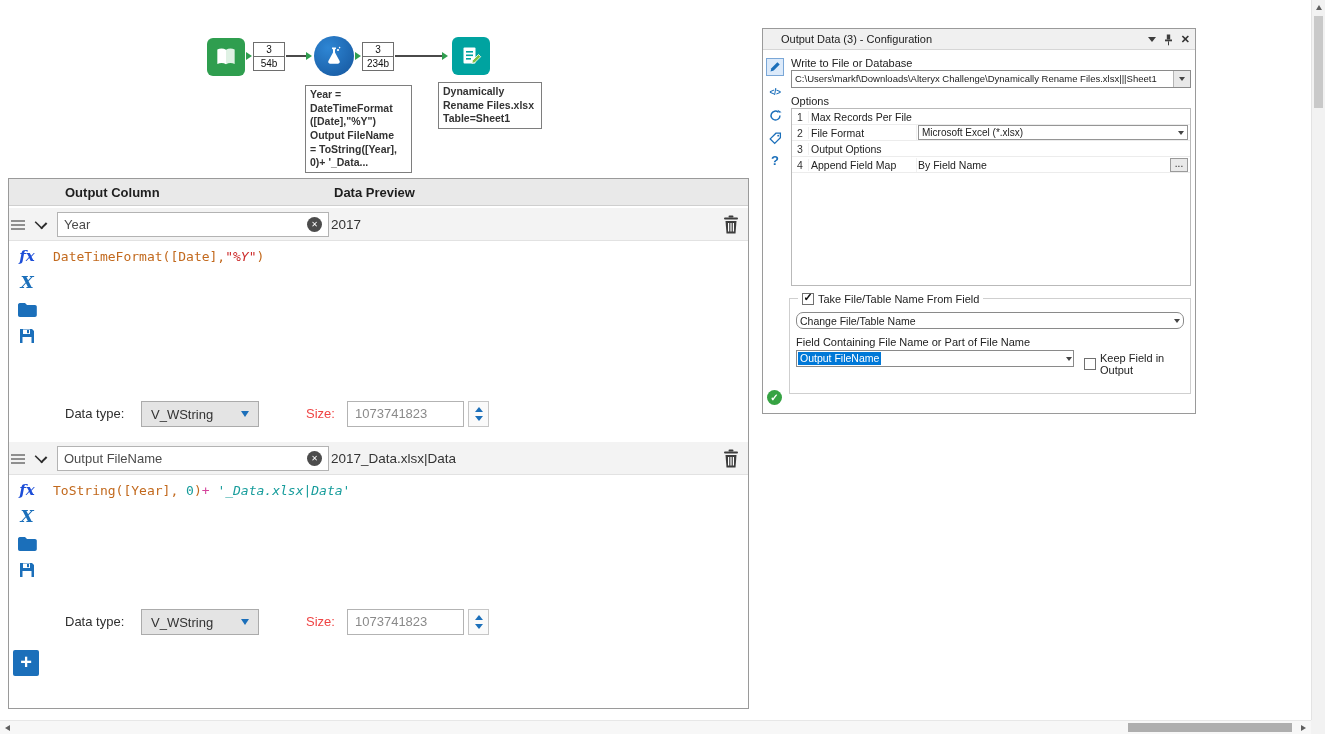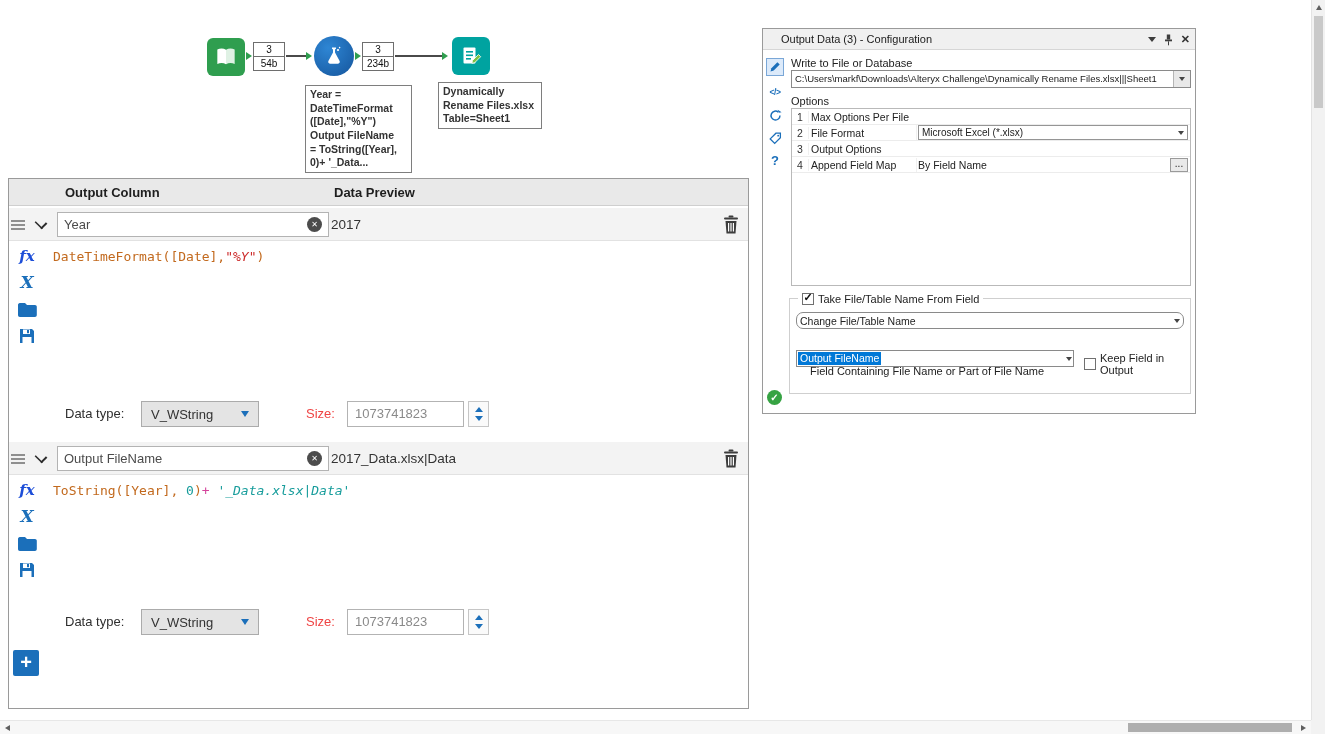--- a/index.html
+++ b/index.html
@@ -126,21 +126,21 @@
   .take-group { position:absolute; left:2px; right:0; top:248px; height:96px; border:1px solid #cfcfcf; }
   .take-legend { position:absolute; left:8px; top:-8px; background:#fff; padding:0 4px; display:flex;
                  align-items:center; gap:4px; height:15px; }
   .cb { width:12px; height:12px; border:1px solid #707070; background:#fff; position:relative;
         display:inline-block; flex:0 0 auto; }
   .cb.checked::after { content:"✓"; position:absolute; left:0.5px; top:-2.5px; font-size:11px;
                        color:#111; font-weight:bold; }
   .w-select { border:1px solid #8a8a8a; height:17px; display:flex; align-items:center;
               padding:0 3px; font-size:10.5px; background:#fff; }
   .sel-change { position:absolute; left:6px; right:6px; top:13px;border-radius:7px; }
-  .field-label { position:absolute; left:20px; top:37px;margin-top:29px; }
+  .field-label { position:absolute; left:6px; top:37px; }
   .sel-field { position:absolute; left:6px; width:278px; top:51px; padding:0 1px; }
   .hl { background:#0078d7; color:#fff; padding:0 2px; line-height:13px; }
   .keep-check { position:absolute; left:294px; top:53px; display:flex; gap:4px; align-items:center; }
 
   
   .vscroll { position:absolute; right:0; top:0; width:14px; height:734px; background:#f2f2f2;
              border-left:1px solid #e3e3e3; }
   .vs-up { position:absolute; top:5px; left:3.5px; width:0; height:0; border-left:3.5px solid transparent;
            border-right:3.5px solid transparent; border-bottom:5px solid #5f5f5f; }
   .vs-dn { position:absolute; bottom:5px; left:3.5px; width:0; height:0; border-left:3.5px solid transparent;
@@ -378,21 +378,21 @@
           <span class="path-text">C:\Users\markf\Downloads\Alteryx Challenge\Dynamically Rename Files.xlsx|||Sheet1</span>
           <span class="combo-btn">
               <i class="dk-arr"></i>
             </span>
         </div>
         <span class="options-label">Options</span>
 
         <div class="grid">
           <div class="g-row">
             <span class="g-c1">1</span>
-            <span class="g-c2">Max Options Per File</span>
+            <span class="g-c2">Max Records Per File</span>
             <span class="g-c3"></span>
           </div>
           <div class="g-row">
             <span class="g-c1">2</span>
             <span class="g-c2">File Format</span>
             <span class="g-c3">
               <span class="mini-select">
                 <span>Microsoft Excel (*.xlsx)</span>
                 <i class="sel-arr"></i>
               </span>

